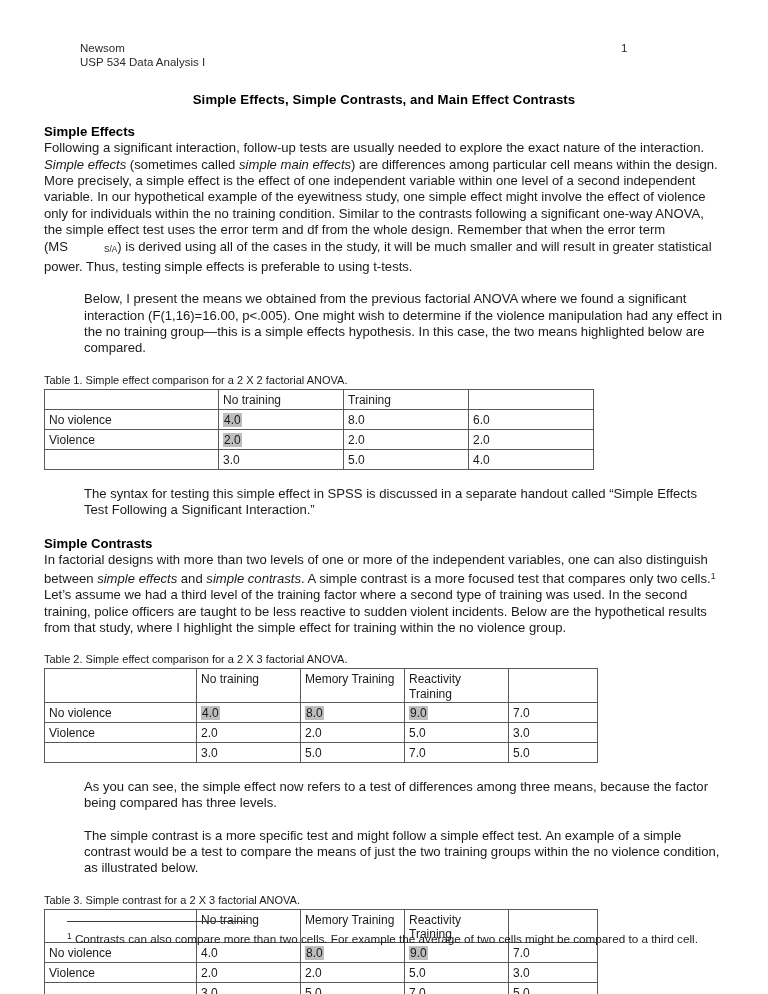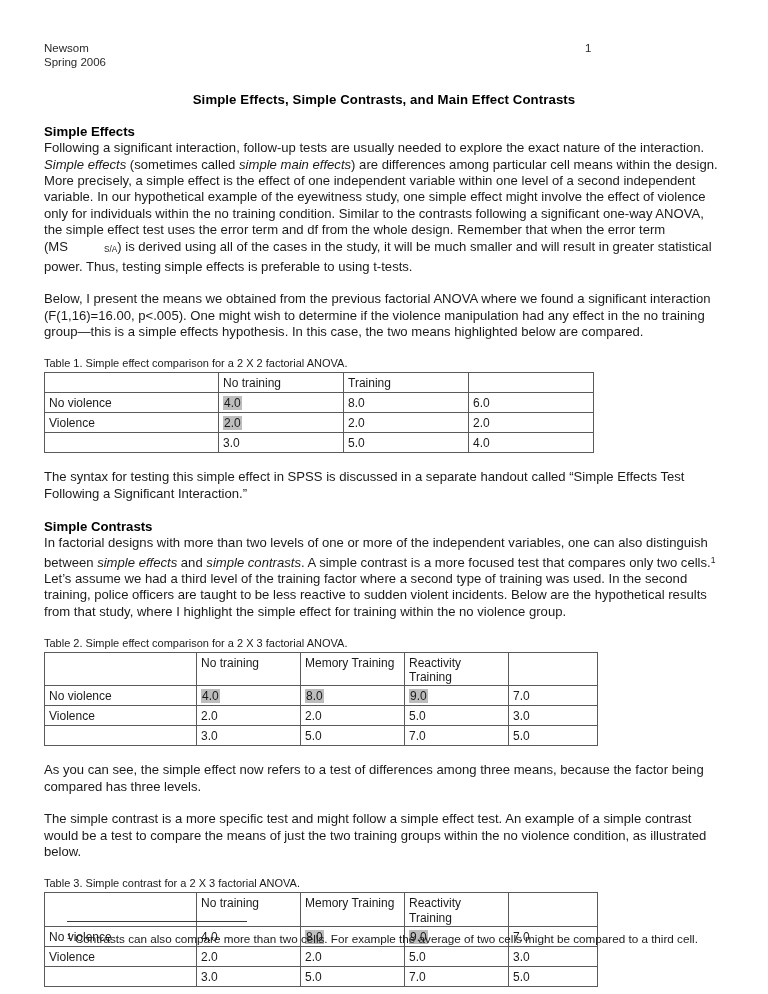--- a/index.html
+++ b/index.html
@@ -28,20 +28,21 @@
     top: 42px;
     width: 680px;
   }
 
   
   .header-block {
     position: relative;
     font-size: 11.5px;
     line-height: 13.6px;
     color: #2a2a2a;
+    margin-left: 36px;
   }
   .header-line { white-space: nowrap; }
   .page-number {
     position: absolute;
     left: 541px;
     top: 0px;
     font-size: 11.5px;
     color: #2a2a2a;
   }
 
@@ -63,21 +64,21 @@
     margin-bottom: 0px;
     line-height: 16px;
   }
   p.para {
     font-size: 13.1px;
     line-height: 16.4px;
     margin: 0;
     color: #1a1a1a;
     text-align: left;
   }
-  p.spaced { margin-top: 16px; }
+  p.spaced { margin-top: 16px; margin-left: 40px; }
   .it { font-style: italic; }
   sub.sml {
     font-size: 8.2px;
     vertical-align: -0.22em;
     margin-left: 36px;
   }
   sup.fn {
     font-size: 8.6px;
     vertical-align: 0.42em;
   }
@@ -156,21 +157,21 @@
 </style>
 </head>
 <body>
 
 <div class="page">
 
   <div class="content">
 
     <div class="header-block">
       <div class="header-line">Newsom</div>
-      <div class="header-line">Spring 2006</div>
+      <div class="header-line">USP 534 Data Analysis I</div>
       <div class="page-number">1</div>
     </div>
 
     <div class="doc-title">Simple Effects, Simple Contrasts, and Main Effect Contrasts</div>
 
     <div class="section-head">Simple Effects</div>
 
     <p class="para"><span>Following a significant interaction, follow-up tests are usually needed to explore the exact nature of the interaction.  </span><span class="it">Simple effects</span><span> (sometimes called </span><span class="it">simple main effects</span><span>) are differences among particular cell means within the design.  More precisely, a simple effect is the effect of one independent variable within one level of a second independent variable.  In our hypothetical example of the eyewitness study, one simple effect might involve the effect of violence only for individuals within the no training condition.  Similar to the contrasts following a significant one-way ANOVA, the simple effect test uses the error term and df from the whole design.  Remember that when the error term (MS</span><sub class="sml">S/A</sub><span>) is derived using all of the cases in the study, it will be much smaller and will result in greater statistical power. Thus, testing simple effects is preferable to using t-tests.</span></p>
 
     <p class="para spaced">Below, I present the means we obtained from the previous factorial ANOVA where we found a significant interaction (F(1,16)=16.00, p&lt;.005).  One might wish to determine if the violence manipulation had any effect in the no training group—this is a simple effects hypothesis.  In this case, the two means highlighted below are compared.</p>

